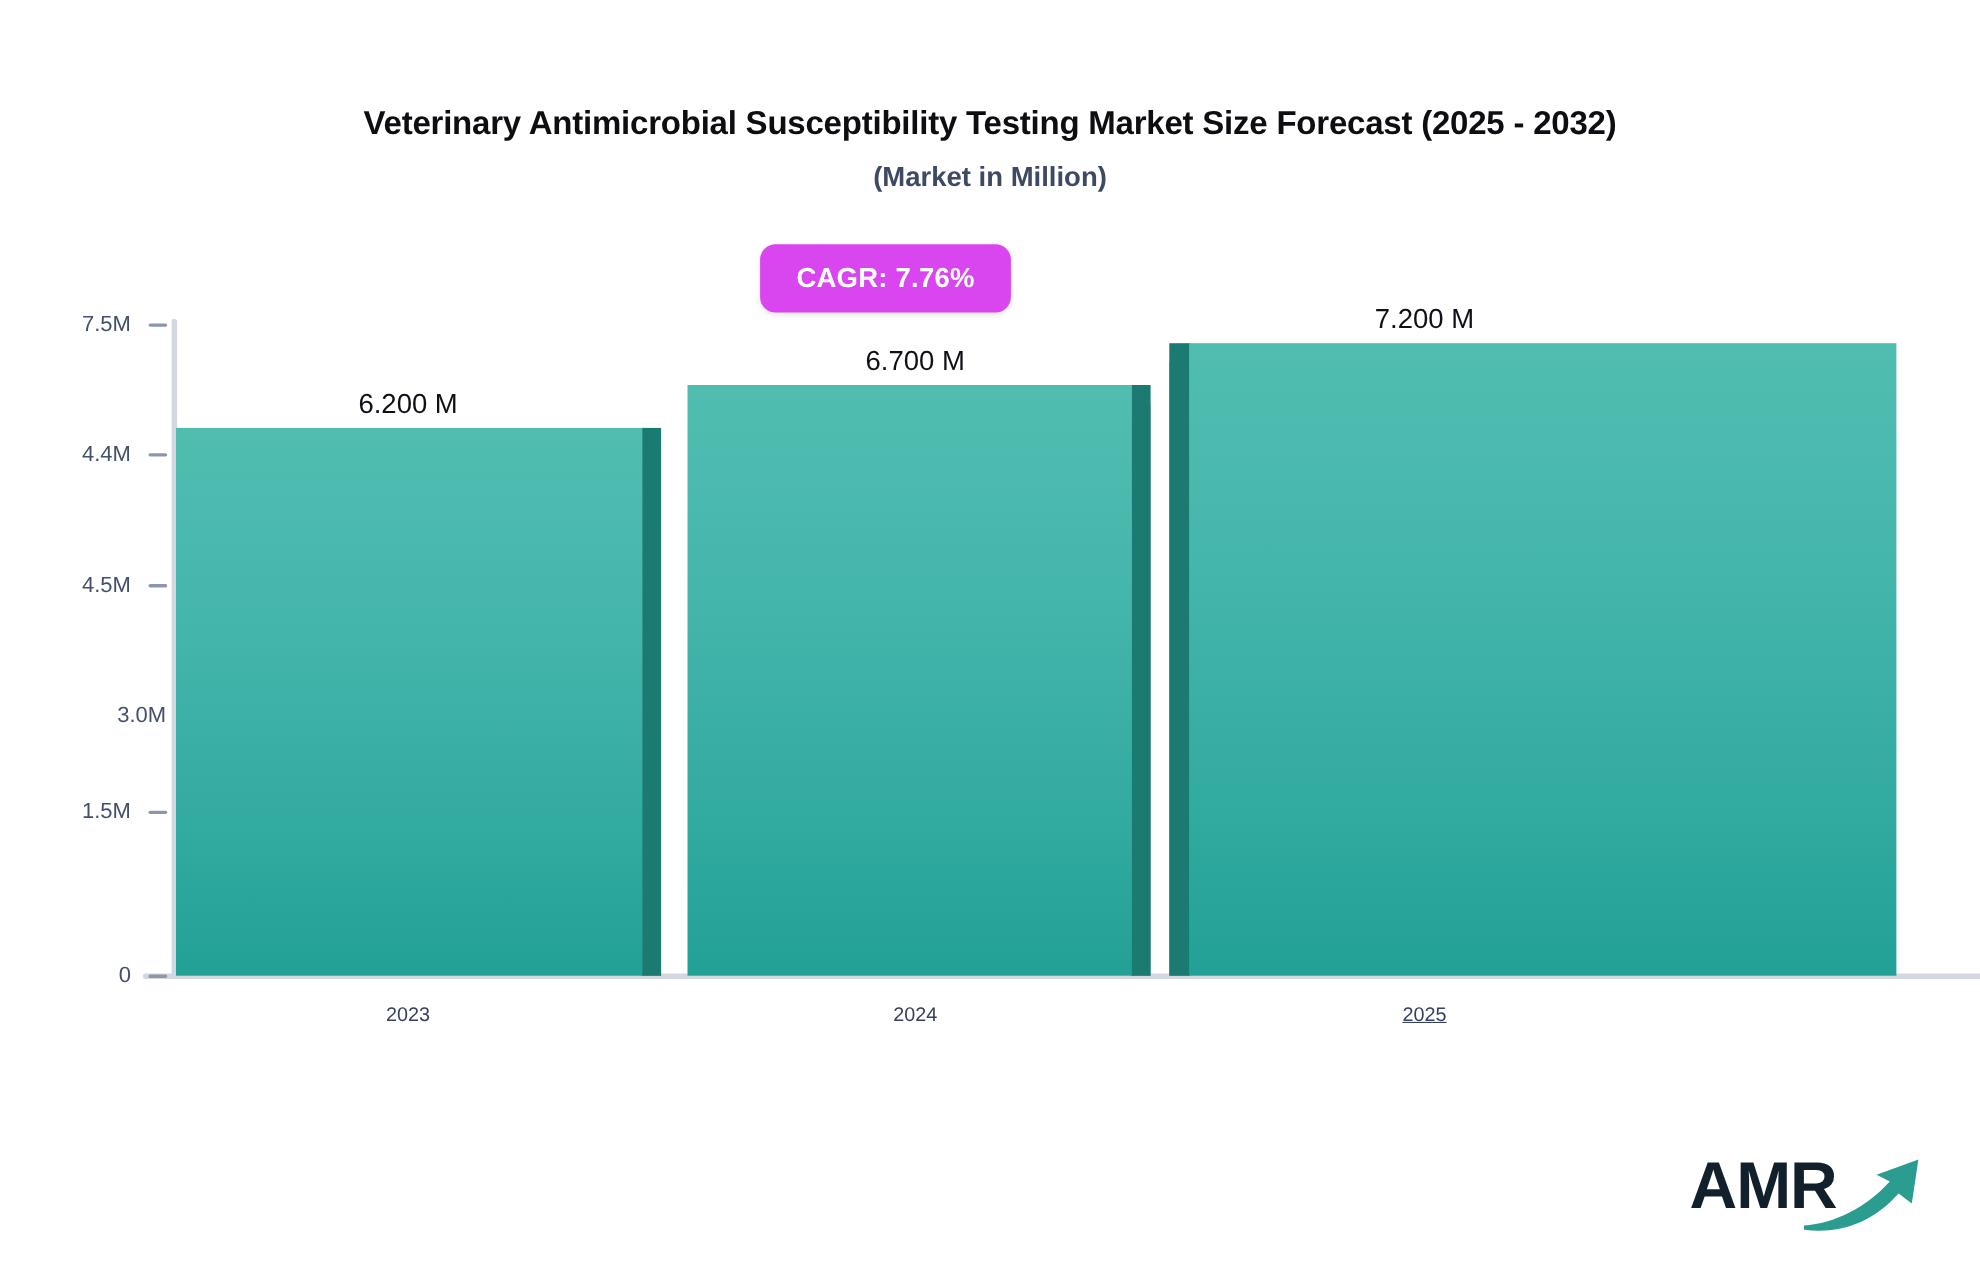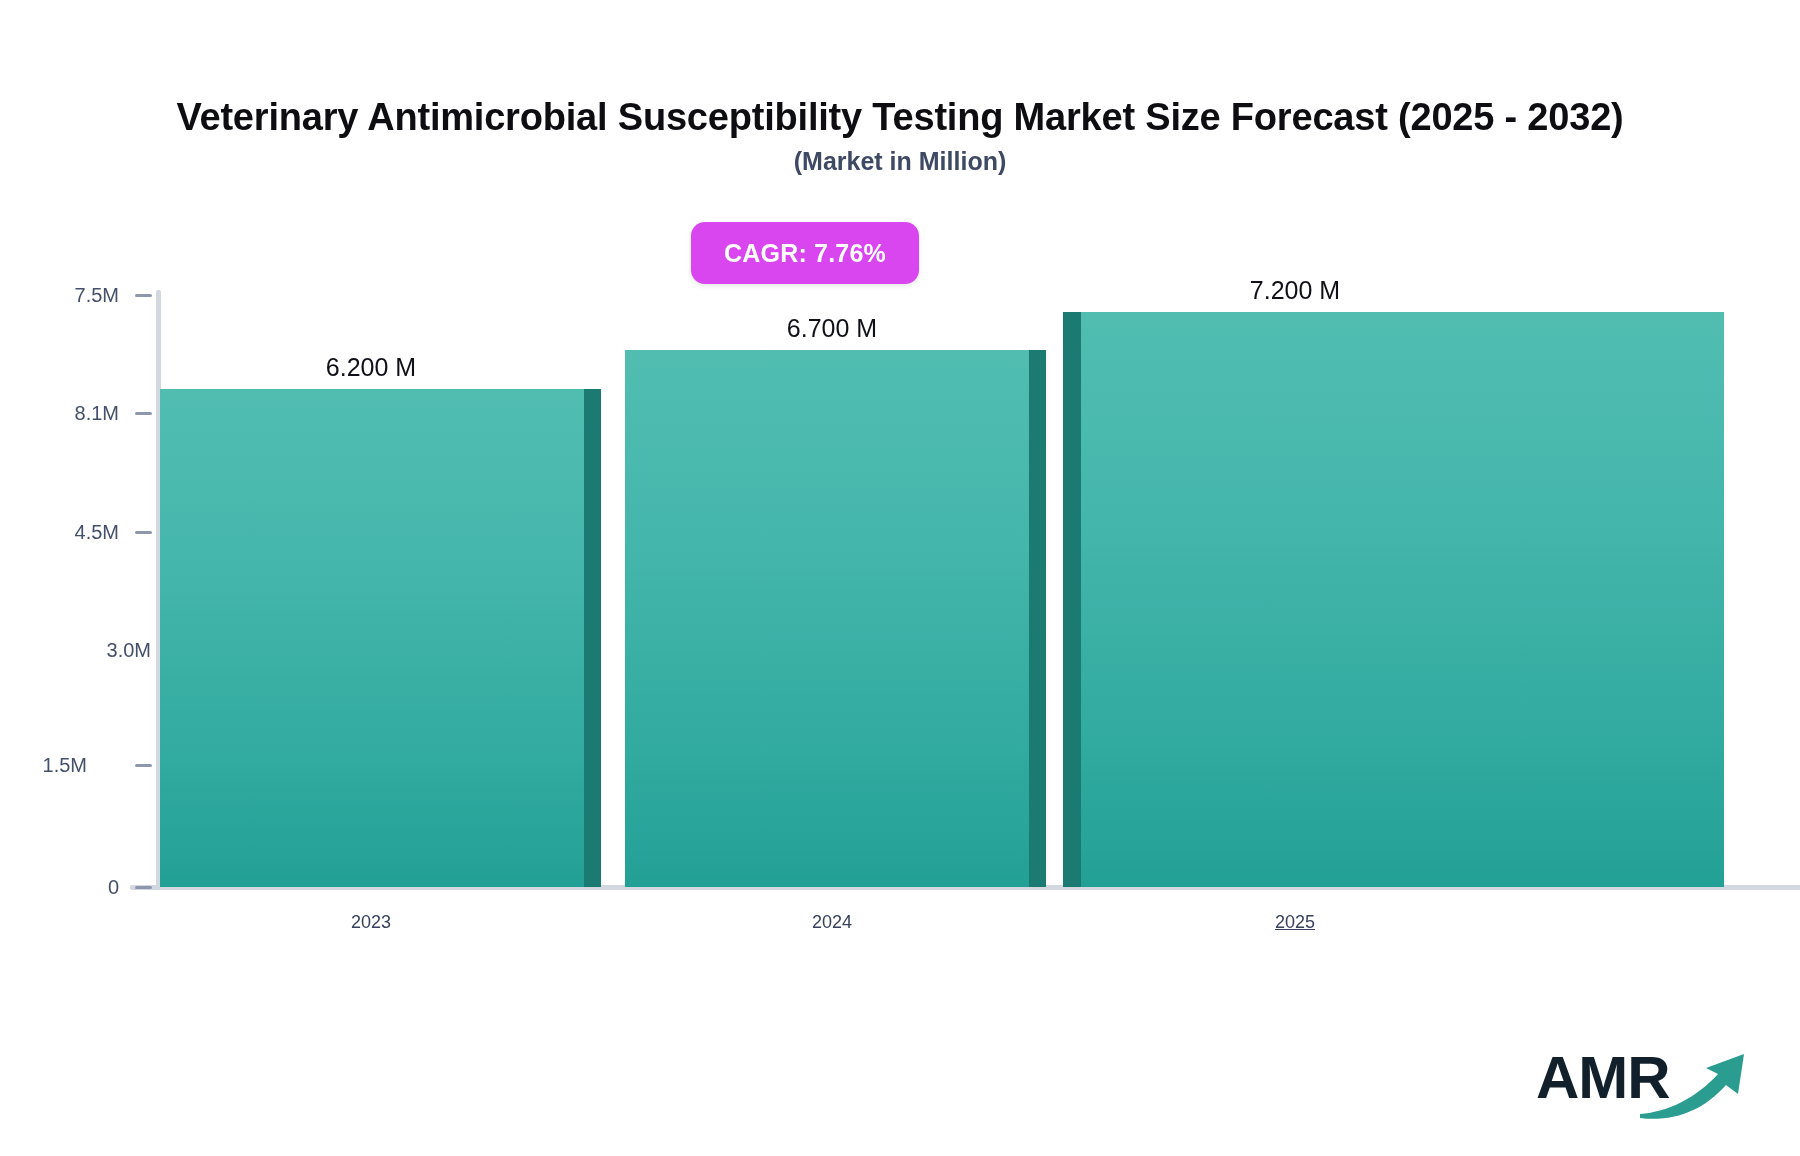--- a/index.html
+++ b/index.html
@@ -16,21 +16,21 @@
     -webkit-font-smoothing: antialiased;
   }
 
   
   #chart-title {
     position: absolute;
     top: 96px;
     left: 0;
     width: 1800px;
     text-align: center;
-    font-size: 38px;
+    font-size: 30px;
     font-weight: bold;
     color: #0d0d12;
     letter-spacing: -0.2px;
     white-space: nowrap;
   }
   #chart-subtitle {
     position: absolute;
     top: 147px;
     left: 0;
     width: 1800px;
@@ -184,32 +184,32 @@
 <div id="plot-area">
 
   <div id="y-axis-line"></div>
   <div id="x-axis-line"></div>
 
   <div class="y-tick" style="top:285px;">
     <span class="y-tick-label">7.5M</span>
     <span class="y-tick-dash"></span>
   </div>
   <div class="y-tick" style="top:403px;">
-    <span class="y-tick-label">8.1M</span>
+    <span class="y-tick-label">4.4M</span>
     <span class="y-tick-dash"></span>
   </div>
   <div class="y-tick" style="top:522px;">
     <span class="y-tick-label">4.5M</span>
     <span class="y-tick-dash"></span>
   </div>
   <div class="y-tick" style="top:640px;padding-left:32px;">
     <span class="y-tick-label">3.0M</span>
     <span class="y-tick-dash"></span>
   </div>
-  <div class="y-tick" style="top:755px;gap:32px;">
+  <div class="y-tick" style="top:728px;">
     <span class="y-tick-label">1.5M</span>
     <span class="y-tick-dash"></span>
   </div>
   <div class="y-tick" style="top:877px;">
     <span class="y-tick-label">0</span>
     <span class="y-tick-dash"></span>
   </div>
 
   <div class="bar-group">
 

